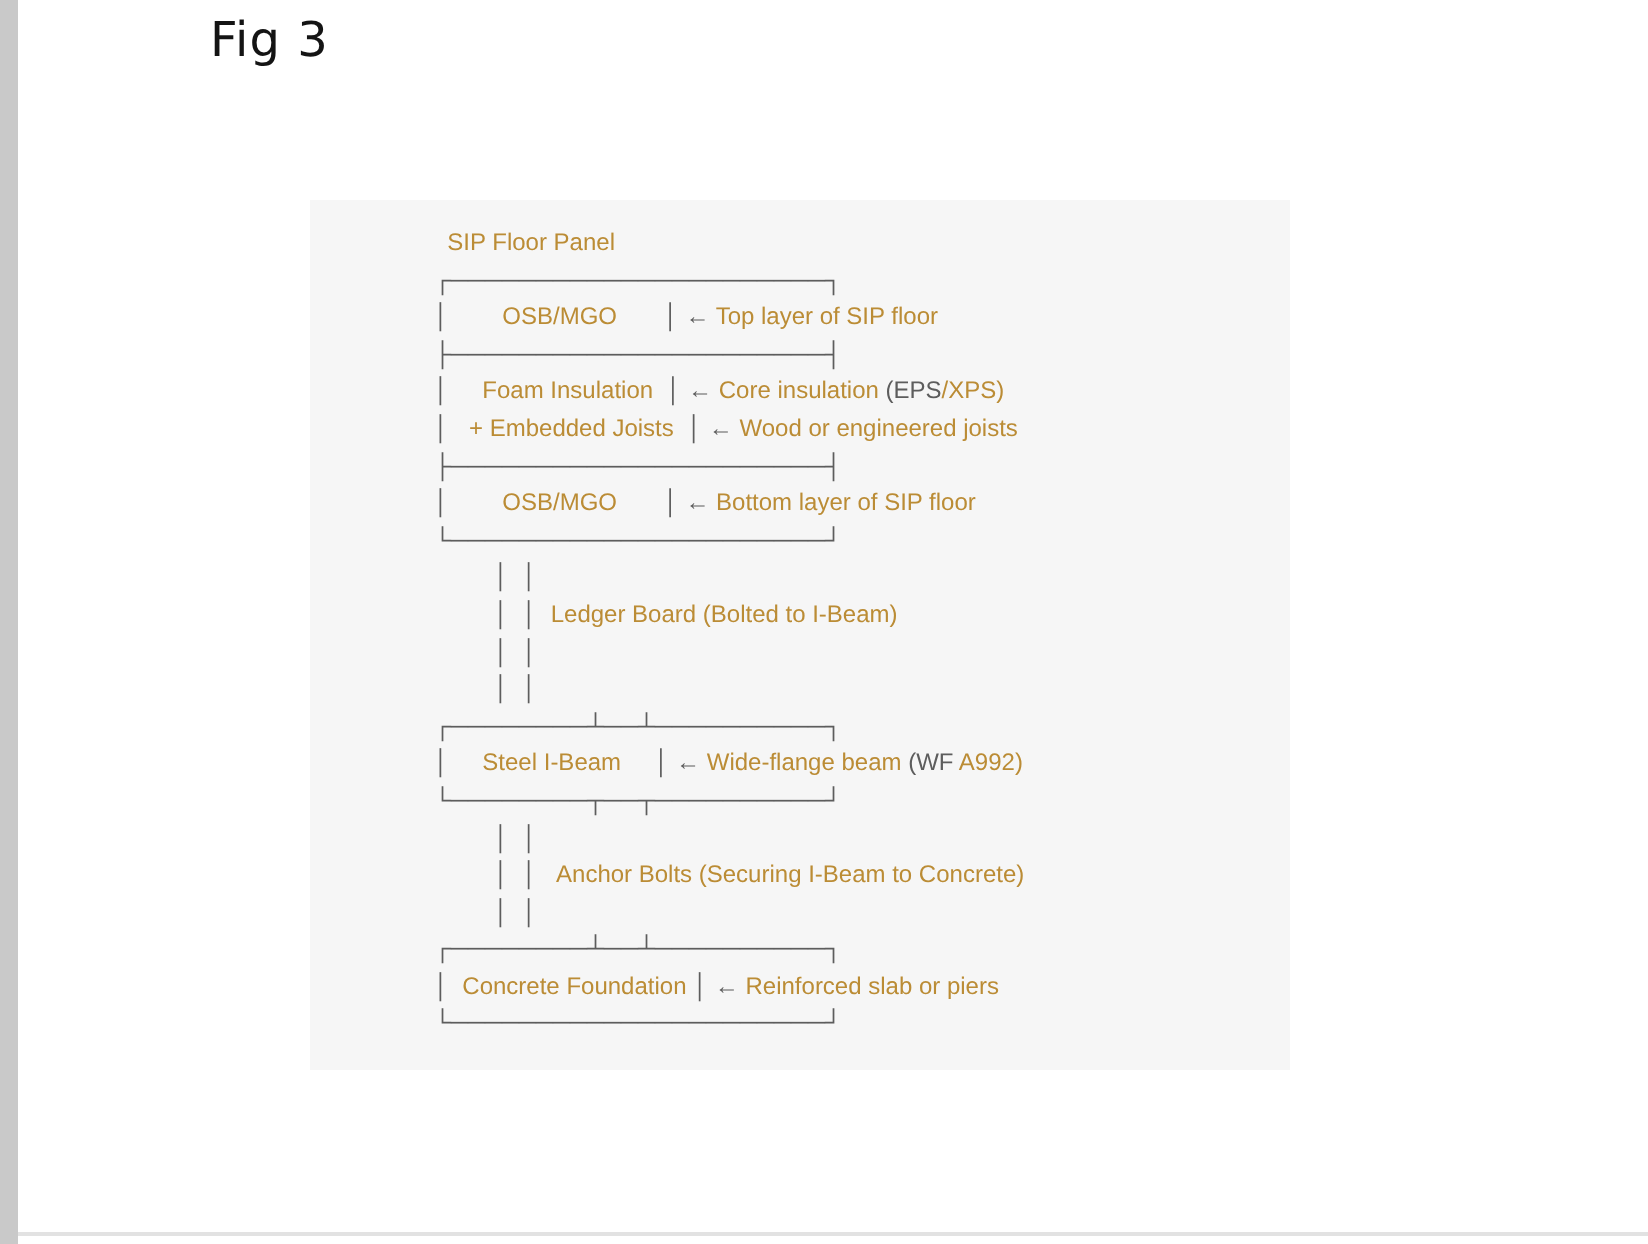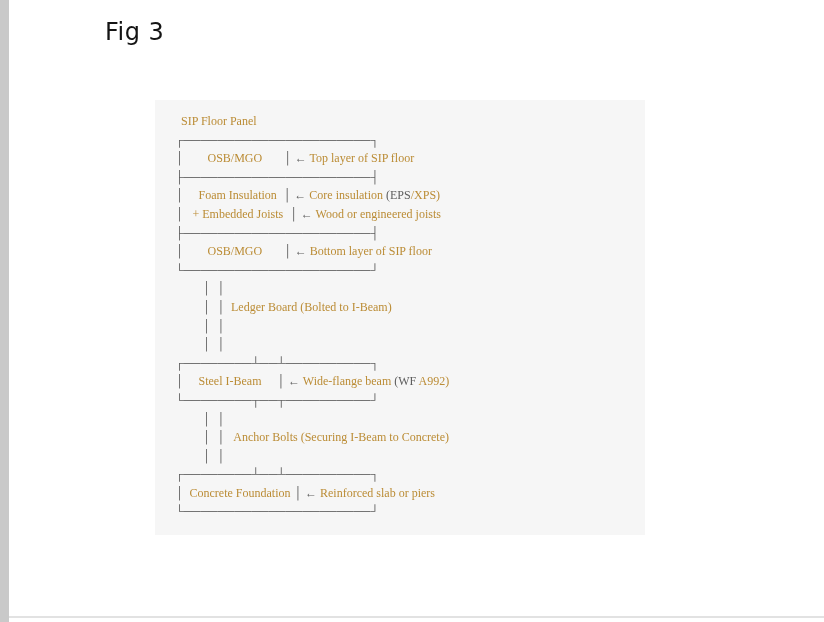--- a/index.html
+++ b/index.html
@@ -14,36 +14,37 @@
     position: absolute; left: 0; top: 0;
     width: 9px; height: 622px;
     background: var(--edge_strip, #c9c9c9);
   }
   .bottom-line {
     position: absolute; left: 9px; top: 616px;
     width: 815px; height: 0;
     border-top: 2px solid var(--bottom_line, #e2e2e2);
   }
   .fig-label {
-    position: absolute; left: 105px; top: 18px;
+    position: absolute; left: 105px; top: 6px;
     font-size: 24px; color: #141414;
     letter-spacing: 0.5px;
   }
   .panel {
     position: absolute; left: 155px; top: 100px;
     width: 490px; height: 435px;
     background: var(--panel_bg, #f6f6f6);
     box-sizing: border-box;
     padding: 12px 0 0 20px;
   }
   .ascii {
-    font-family: Liberation Serif, serif;
+    font-family: Liberation Sans, sans-serif;
     font-size: 12px;
     line-height: 18.6px;
     white-space: pre;
+    margin-left: 42px;
   }
   .ascii .g { color: var(--gold, #bb8c35); }
   .ascii .s { color: var(--gray, #5d5d5d); }
 </style>
 </head>
 <body style="--page_bg: #ffffff; --panel_bg: #f6f6f6; --edge_strip: #c9c9c9; --bottom_line: #e2e2e2; --gold: #bb8c35; --gray: #5d5d5d;">
 
 <div class="edge-strip"></div>
 
 <div class="fig-label">Fig 3</div>

